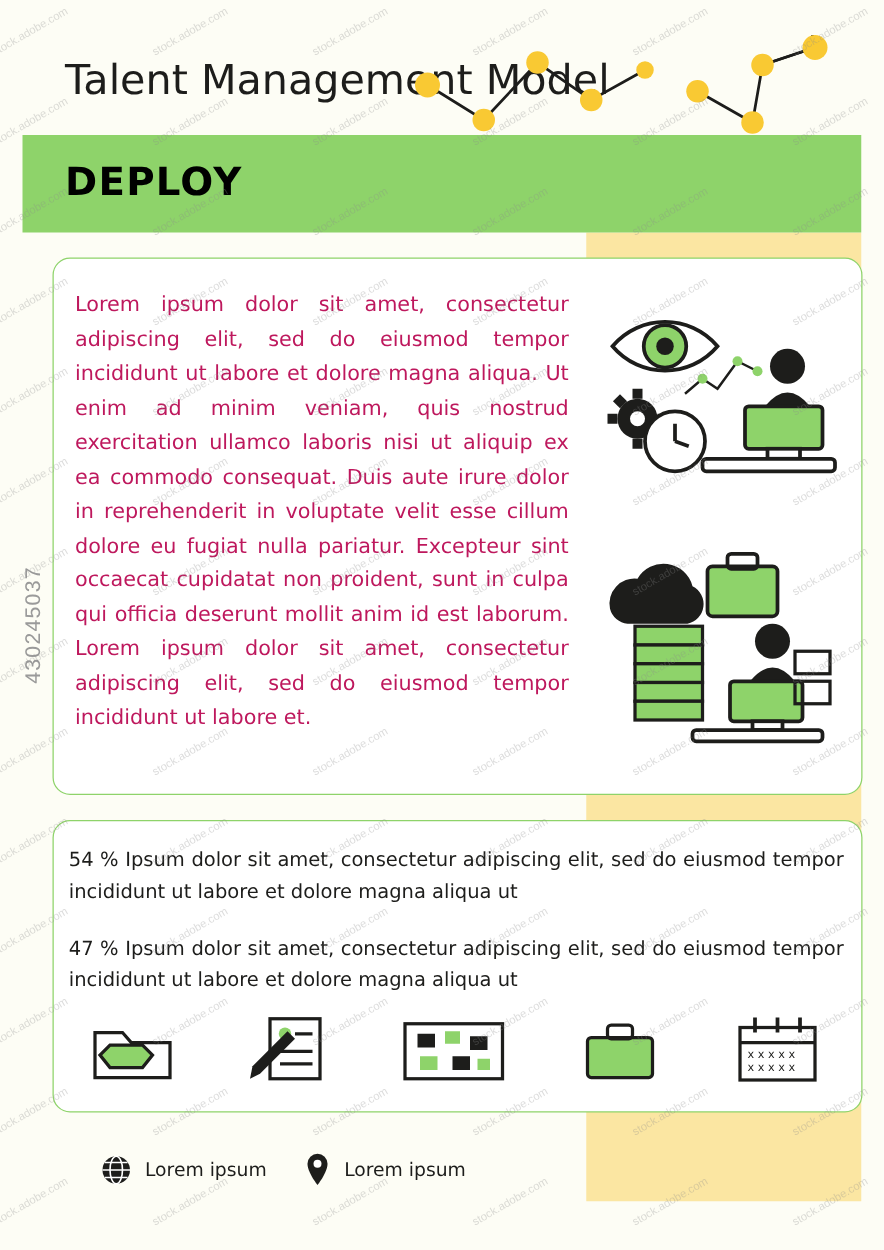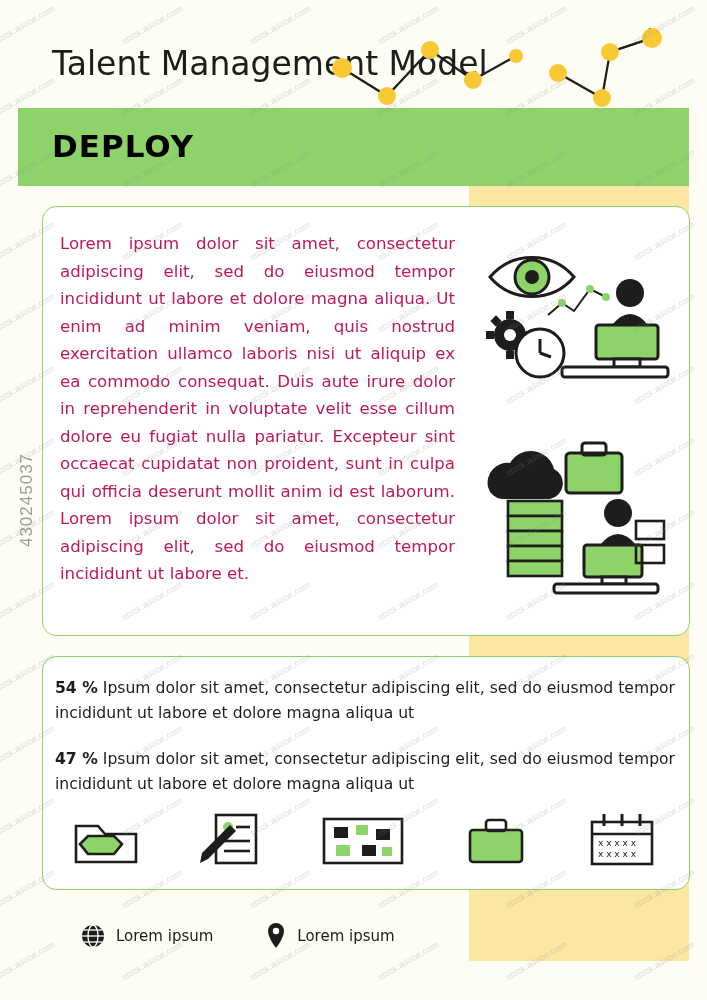--- a/index.html
+++ b/index.html
@@ -97,31 +97,31 @@
   .stat{
     position:absolute;
     left:55px;
     width:620px;
     font-size:15.6px;
     line-height:25px;
     color:#1d1d1b;
     text-align:justify;
     font-family:"DejaVu Sans", sans-serif;
   }
-  .stat b{font-weight:bold;}
+  .stat b{font-weight:normal;}
   .stat-1{top:676px;}
   .stat-2{top:747px;}
 
   
   .footer{
     position:absolute;
     left:80px;top:915px;
     width:580px;height:42px;
     display:flex;
-    gap:52px;
+    gap:30px;
     z-index:20;
   }
   .f-item{display:flex;align-items:center;gap:10px;}
   .f-item span{
     font-size:15px;color:#1d1d1b;
     font-family:"DejaVu Sans", sans-serif;
   }
   
   .icon-row{
     position:absolute;

